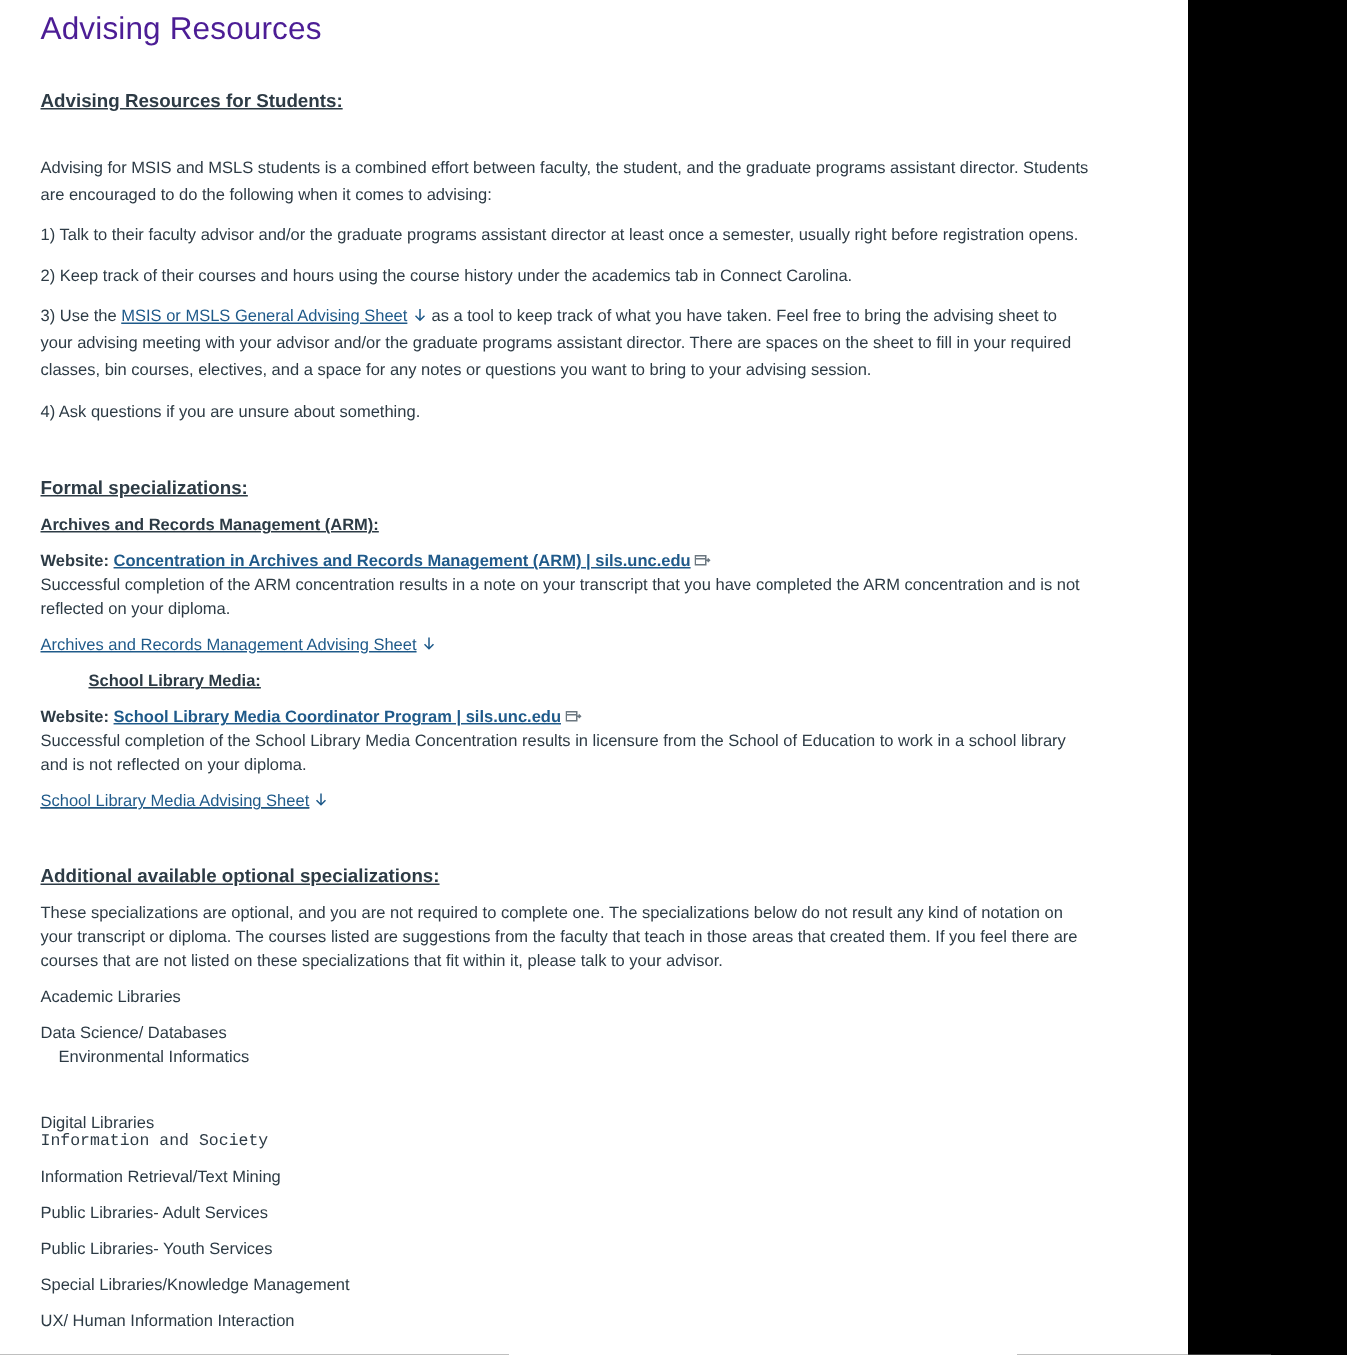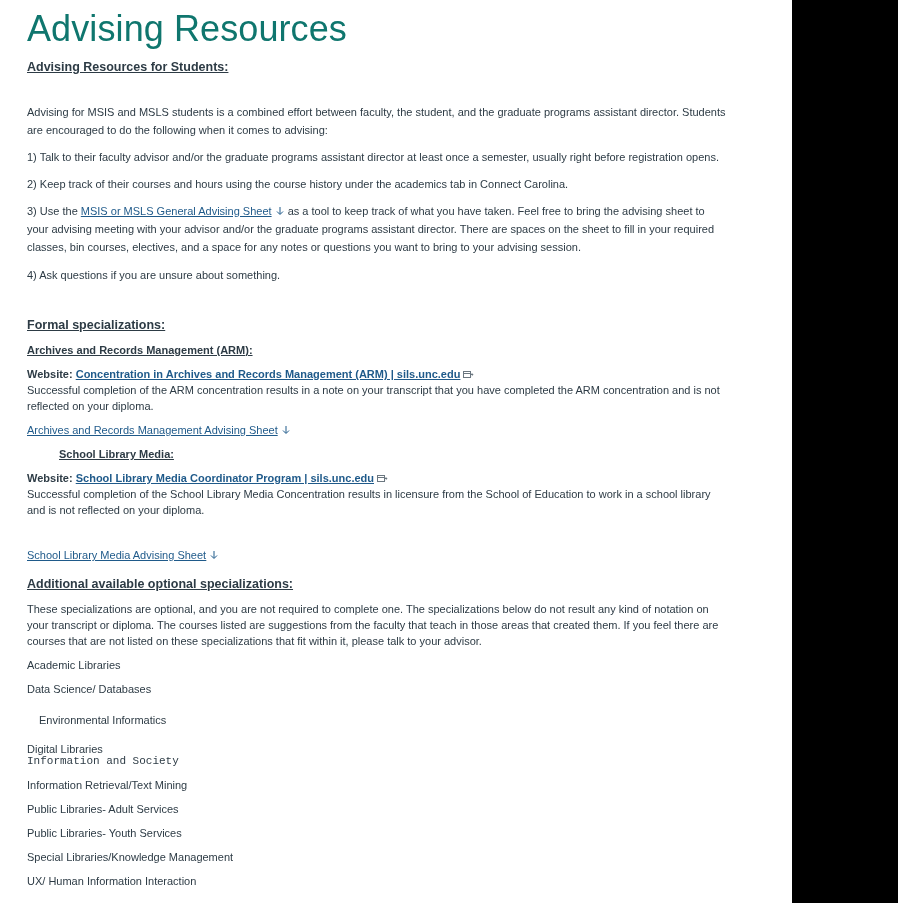--- a/index.html
+++ b/index.html
@@ -15,21 +15,21 @@
     width: 792px; height: 903px;
     background: #ffffff;
     overflow: hidden;
   }
   .content {
     position: absolute; left: 27px; top: 0;
     width: 700px;
   }
   .abs { position: absolute; left: 0; white-space: nowrap; }
   h1.title {
-    margin: 0; font-weight: 300; font-size: 36px; color: #0f766e;
+    margin: 0; font-weight: 300; font-size: 21px; color: #4c1d95;
     letter-spacing: 0.1px;
   }
   .heading-u {
     font-weight: bold; text-decoration: underline; color: #2d3b45;
   }
   .h-major { font-size: 12.5px; }
   .h-minor { font-size: 11px; }
   .p {
     font-size: 11px; line-height: 18px; color: #2d3b45;
     white-space: normal; width: 700px;
@@ -88,32 +88,32 @@
 
     <div class="abs heading-u h-minor" style="top:448px;margin-left:32px;">School Library Media:</div>
 
     <div class="abs p tight" style="top:470px;"><span class="bold">Website: </span><a class="link bold">School Library Media Coordinator Program | sils.unc.edu</a><svg class="icon-ext" viewBox="0 0 11 9">
           <rect x="0.5" y="1.5" width="7" height="6" fill="none" stroke="#6b7780" stroke-width="1"></rect>
           <path d="M0.5 3.5 H7.5 M7.5 4.5 L10 4.5 M8.8 3.3 L10 4.5 L8.8 5.7" stroke="#6b7780" stroke-width="1" fill="none"></path>
         </svg></div>
 
     <div class="abs p tight" style="top:486px;">Successful completion of the School Library Media Concentration results in licensure from the School of Education to work in a school library and is not reflected on your diploma.</div>
 
-    <div class="abs p" style="top:546px;text-decoration:underline;"><a class="link">School Library Media Advising Sheet</a><svg class="icon-dl" viewBox="0 0 10 10">
+    <div class="abs p" style="top:525px;text-decoration:underline;"><a class="link">School Library Media Advising Sheet</a><svg class="icon-dl" viewBox="0 0 10 10">
           <path d="M5 1 V8 M2 5.5 L5 8.5 L8 5.5" stroke="#1f5a8a" stroke-width="1" fill="none"></path>
         </svg></div>
 
     <div class="abs heading-u h-major" style="top:577px;">Additional available optional specializations:</div>
 
     <div class="abs p tight" style="top:601px;">These specializations are optional, and you are not required to complete one.  The specializations below do not result any kind of notation on your transcript or diploma. The courses listed are suggestions from the faculty that teach in those areas that created them. If you feel there are courses that are not listed on these specializations that fit within it, please talk to your advisor.</div>
 
     <div class="abs list-item" style="top:659px;">Academic Libraries</div>
     <div class="abs list-item" style="top:683px;">Data Science/ Databases</div>
     <div class="abs list-item" style="top:707px;margin-top:36px;">Digital Libraries</div>
-    <div class="abs list-item" style="top:714px;padding-left:12px;">Environmental Informatics</div>
+    <div class="abs list-item" style="top:699px;padding-left:12px;">Environmental Informatics</div>
     <div class="abs list-item" style="top:755px;font-family:Liberation Mono, monospace;">Information and Society</div>
     <div class="abs list-item" style="top:779px;">Information Retrieval/Text Mining</div>
     <div class="abs list-item" style="top:803px;">Public Libraries- Adult Services</div>
     <div class="abs list-item" style="top:827px;">Public Libraries- Youth Services</div>
     <div class="abs list-item" style="top:851px;">Special Libraries/Knowledge Management</div>
     <div class="abs list-item" style="top:875px;">UX/ Human Information Interaction</div>
 
   </div>
 </div>
 

